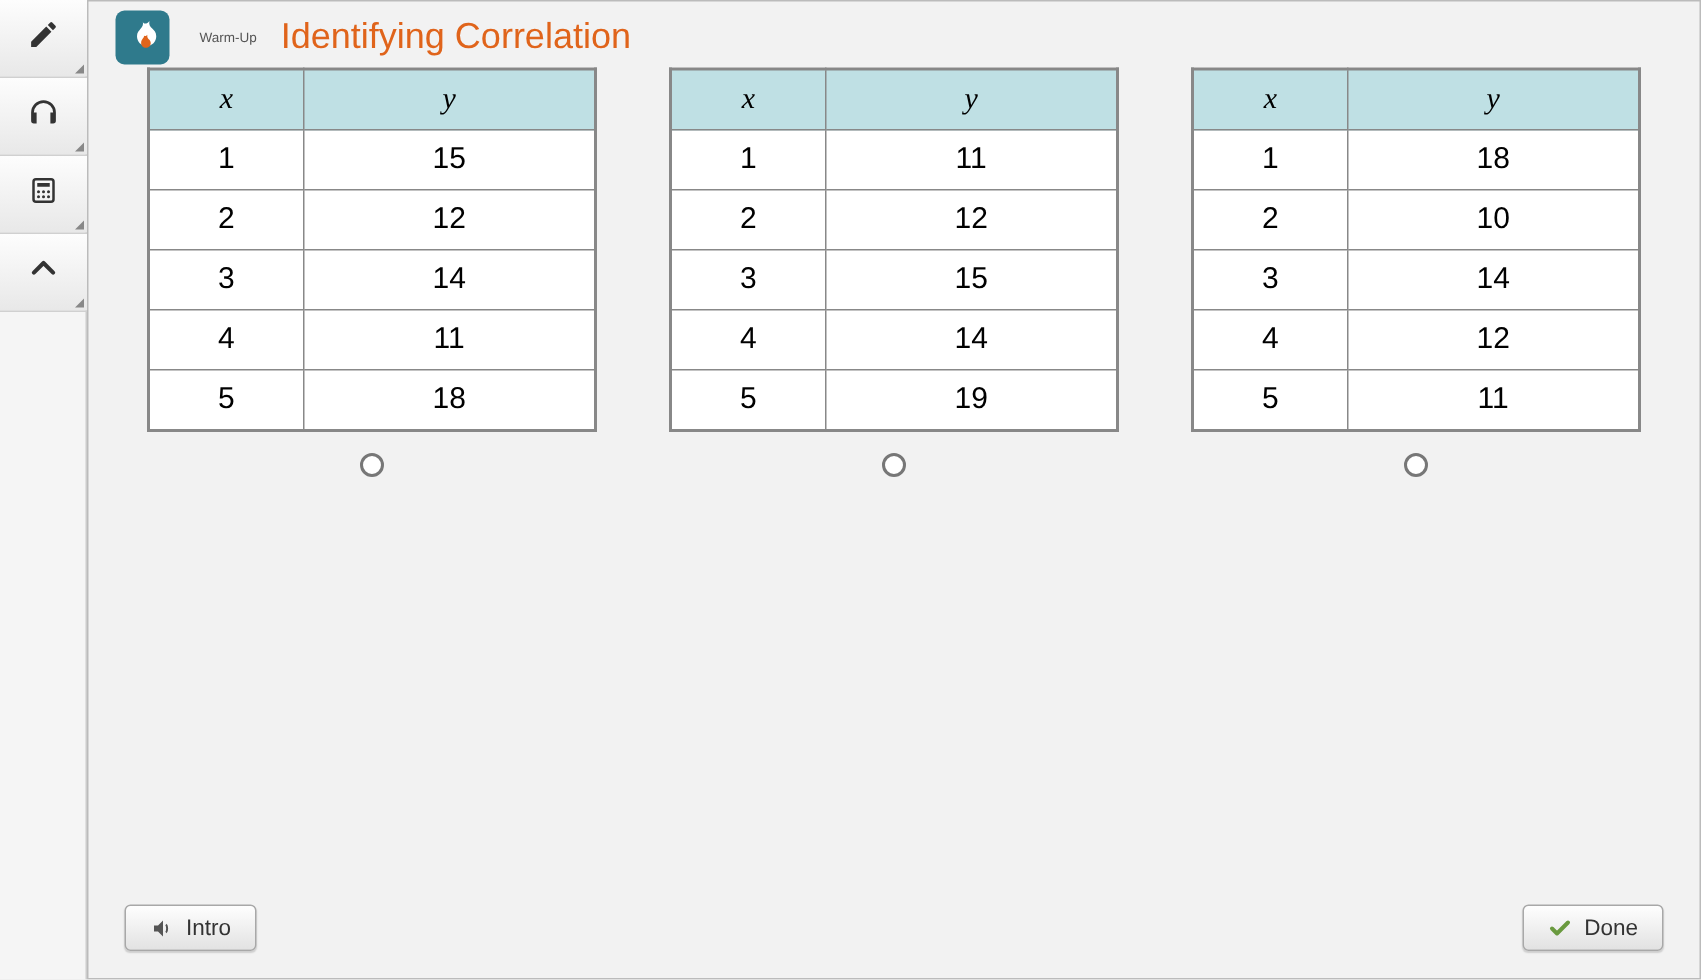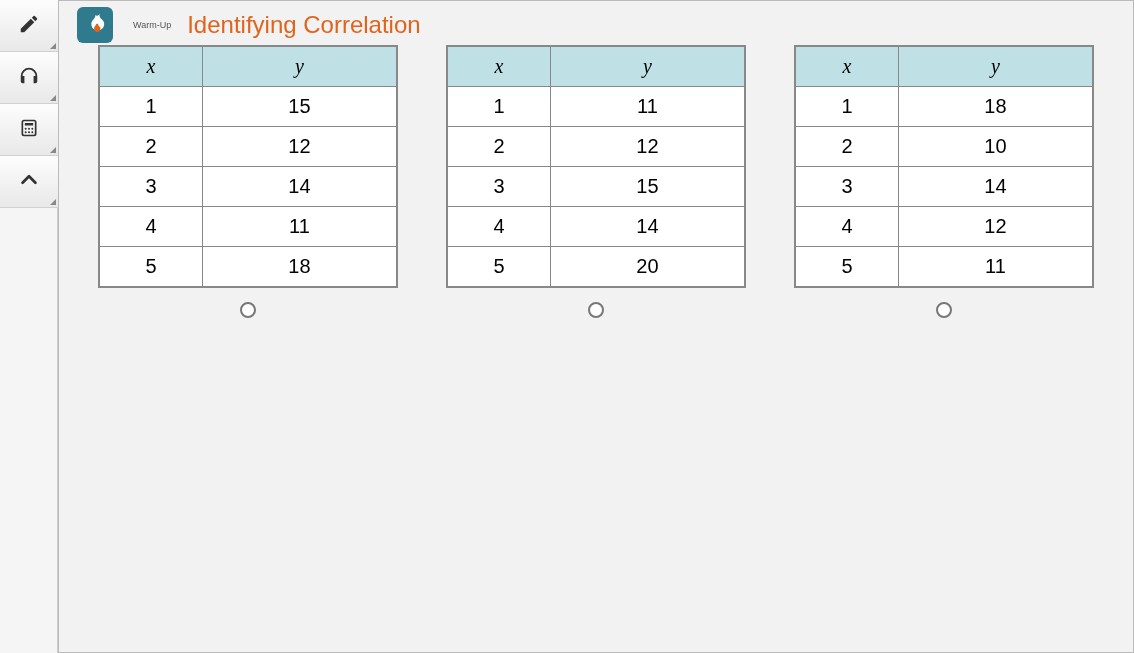--- a/index.html
+++ b/index.html
@@ -257,21 +257,21 @@
           <tr>
               <td>3</td>
               <td>15</td>
             </tr>
           <tr>
               <td>4</td>
               <td>14</td>
             </tr>
           <tr>
               <td>5</td>
-              <td>20</td>
+              <td>19</td>
             </tr>
         </tbody>
       </table>
       <div class="radio"></div>
     </div>
 
     <div class="table-block">
       <table class="data">
         <thead>
             <tr>
@@ -300,13 +300,32 @@
               <td>5</td>
               <td>11</td>
             </tr>
         </tbody>
       </table>
       <div class="radio"></div>
     </div>
 
   </div>
 
+  <div class="footer">
+    <button class="btn">
+      <span>
+        <svg width="16" height="16" viewBox="0 0 24 24">
+            <path fill="#555" d="M4 9v6h4l5 5V4L8 9H4z"></path>
+            <path fill="none" stroke="#555" stroke-width="2" d="M16 8c1.5 1.5 1.5 6.5 0 8"></path>
+          </svg>
+      </span>
+      <span>Intro</span>
+    </button>
+    <button class="btn">
+      <span>
+        <svg width="16" height="16" viewBox="0 0 24 24">
+            <path fill="none" stroke="#6a9a3f" stroke-width="4" stroke-linecap="round" stroke-linejoin="round" d="M4 12l5 5L20 6"></path>
+          </svg>
+      </span>
+      <span>Done</span>
+    </button>
+  </div>
 </div>
 
 </body></html>

